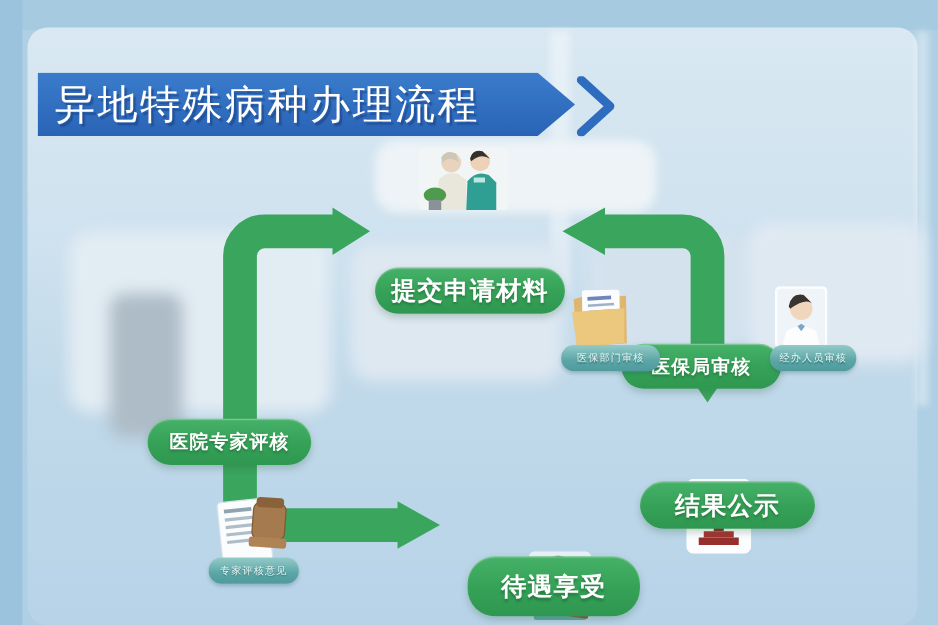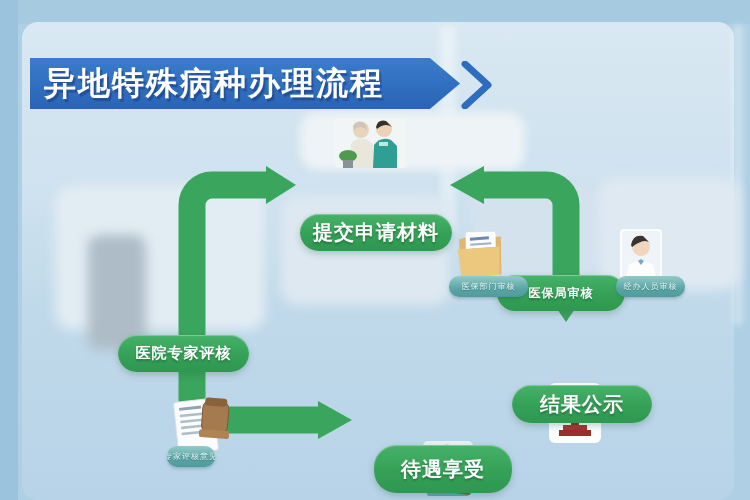--- a/index.html
+++ b/index.html
@@ -19,50 +19,50 @@
   .blob{position:absolute;filter:blur(6px);border-radius:18px;}
   .streak{position:absolute;filter:blur(3px);background:rgba(255,255,255,.38);}
   
   .banner{
     position:absolute;left:30px;top:58px;width:430px;height:51px;
     background:linear-gradient(180deg,#3a7ccb,#2a63b6);
     clip-path:polygon(0 0,93% 0,100% 50%,93% 100%,0 100%);
     display:flex;align-items:center;
   }
   .banner-text{
-    color:#fff;font-weight:bold;font-size:32px;letter-spacing:2px;padding-left:14px;
+    color:#fff;font-weight:normal;font-size:32px;letter-spacing:2px;padding-left:14px;
     text-shadow:2px 3px 1px rgba(22,55,115,.5);white-space:nowrap;
   }
   .banner-chevron{position:absolute;left:459px;top:61px;}
   
   .flow-box{
     position:absolute;display:flex;align-items:center;justify-content:center;
     background:linear-gradient(180deg,#46b168 0%,#35a157 55%,#2f9750 100%);
     border-radius:22px;color:#fff;font-weight:bold;letter-spacing:1px;
     text-shadow:0 2px 2px rgba(25,85,45,.5);
     box-shadow:0 3px 6px rgba(40,90,60,.25), inset 0 1px 1px rgba(255,255,255,.35);
     white-space:nowrap;
     margin-top:47px;
   }
   #box-submit {left:300px;top:167px;width:152px;height:37px;font-size:20px;}
-  #box-bureau {left:497px;top:228px;width:128px;height:36px;font-size:12px;}
+  #box-bureau {left:497px;top:228px;width:128px;height:36px;font-size:15px;}
   #box-hospital{left:118px;top:288px;width:131px;height:37px;font-size:15px;}
   #box-result {left:512px;top:338px;width:140px;height:38px;font-size:20px;}
   #box-benefit{left:374px;top:398px;width:138px;height:48px;font-size:20px;}
   
   .caption-pill{
     position:absolute;display:flex;align-items:center;justify-content:center;
     background:linear-gradient(180deg,#93cbc8 0%,#5ba5a6 60%,#4f9a9d 100%);
     border-radius:10px;color:#eaf7f5;font-size:8px;letter-spacing:1px;
     text-shadow:0 1px 1px rgba(0,60,60,.45);box-shadow:0 2px 3px rgba(30,80,90,.25);
     filter:blur(.4px);white-space:nowrap;overflow:hidden;
   }
   #pill-bureau-material{left:449px;top:276px;width:79px;height:21px;}
   #pill-bureau-staff   {left:616px;top:276px;width:69px;height:21px;}
-  #pill-expert-opinion {left:167px;top:446px;width:48px;height:21px;}
+  #pill-expert-opinion {left:167px;top:446px;width:72px;height:21px;}
   .icon-abs{position:absolute;}
   svg{display:block;}
 </style>
 </head>
 <body>
 
 <div class="bg-layer">
   <div class="bg-top-strip"></div>
   <div class="bg-panel"></div>
   <div class="bg-left-strip"></div>

